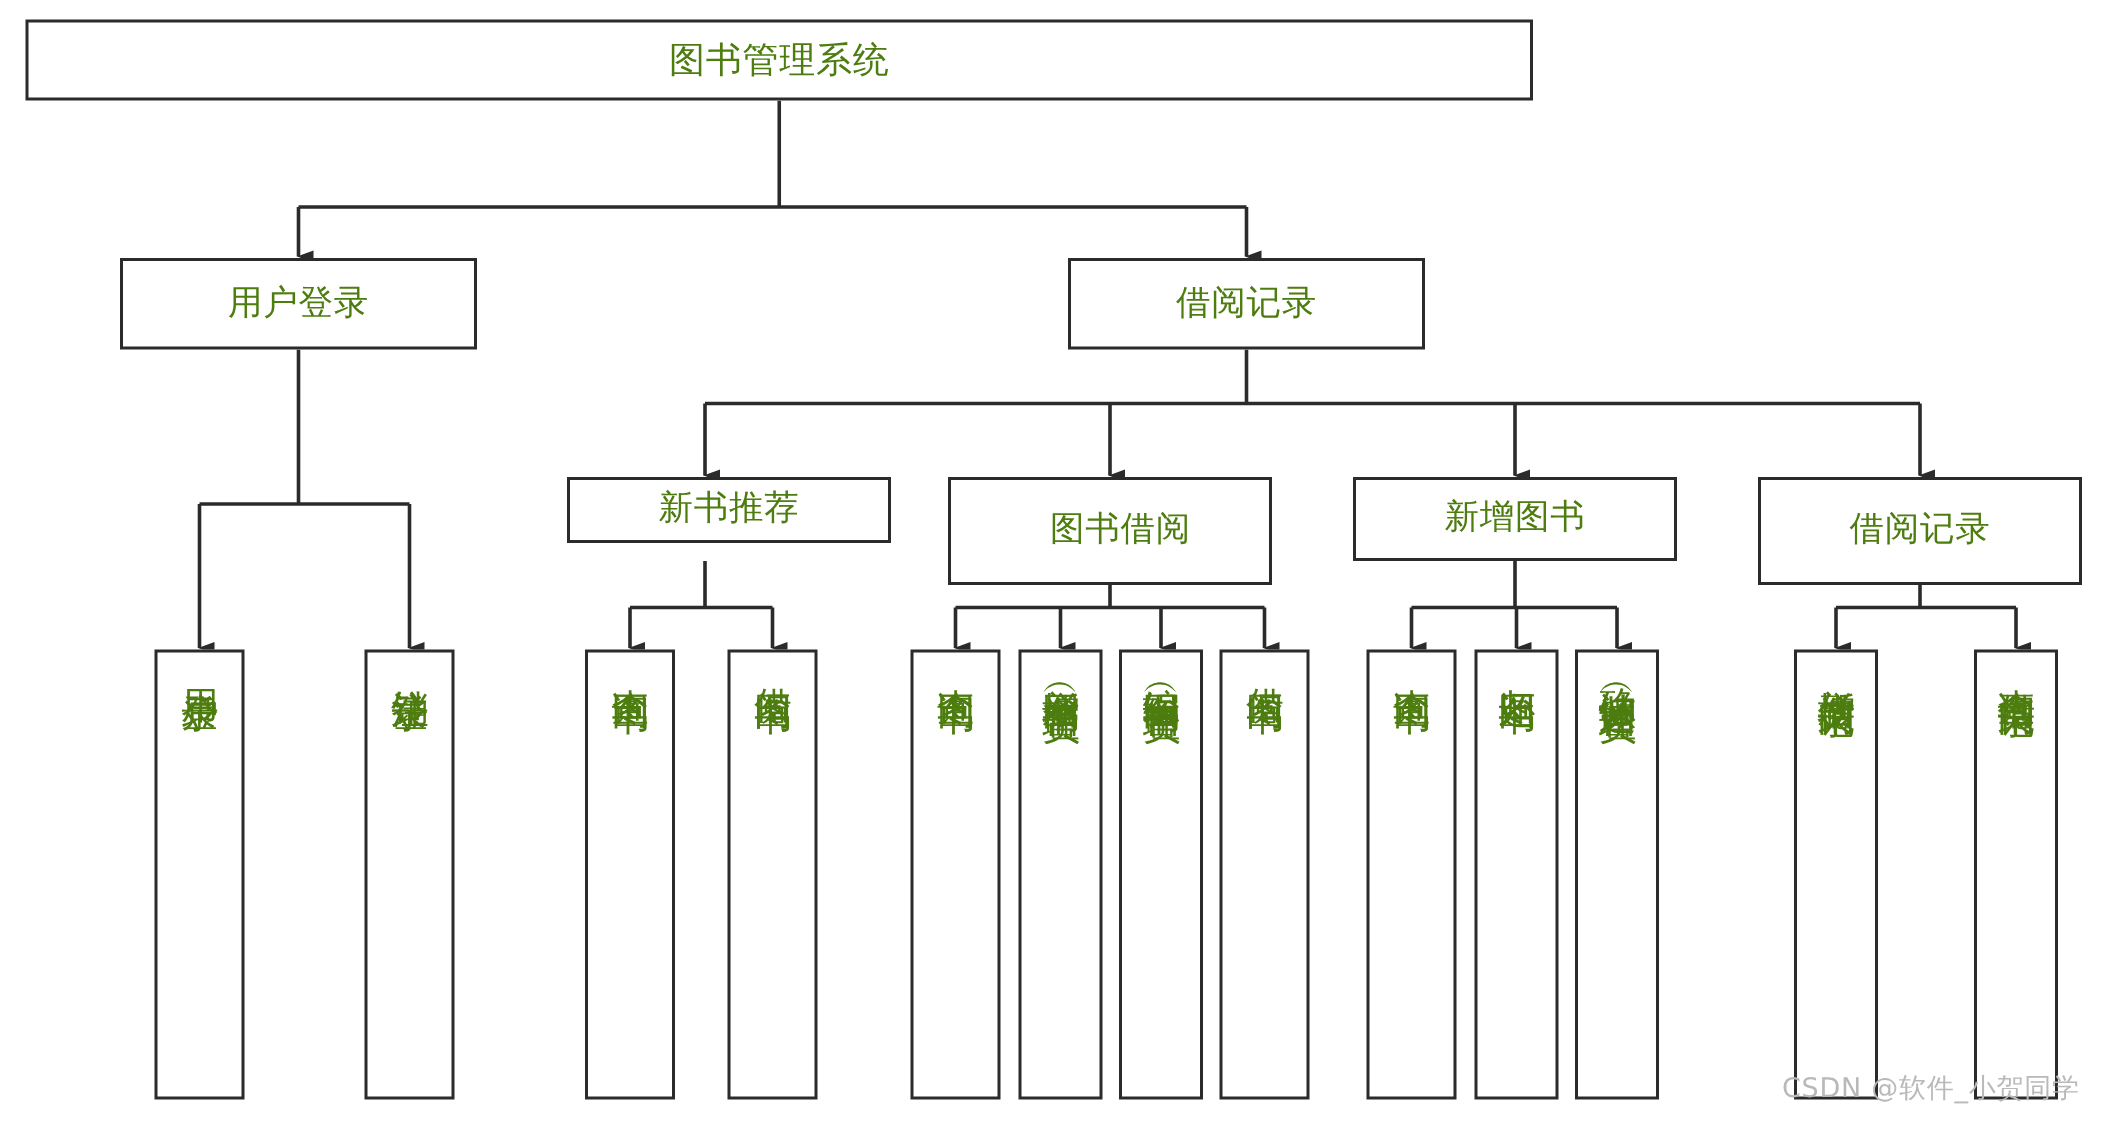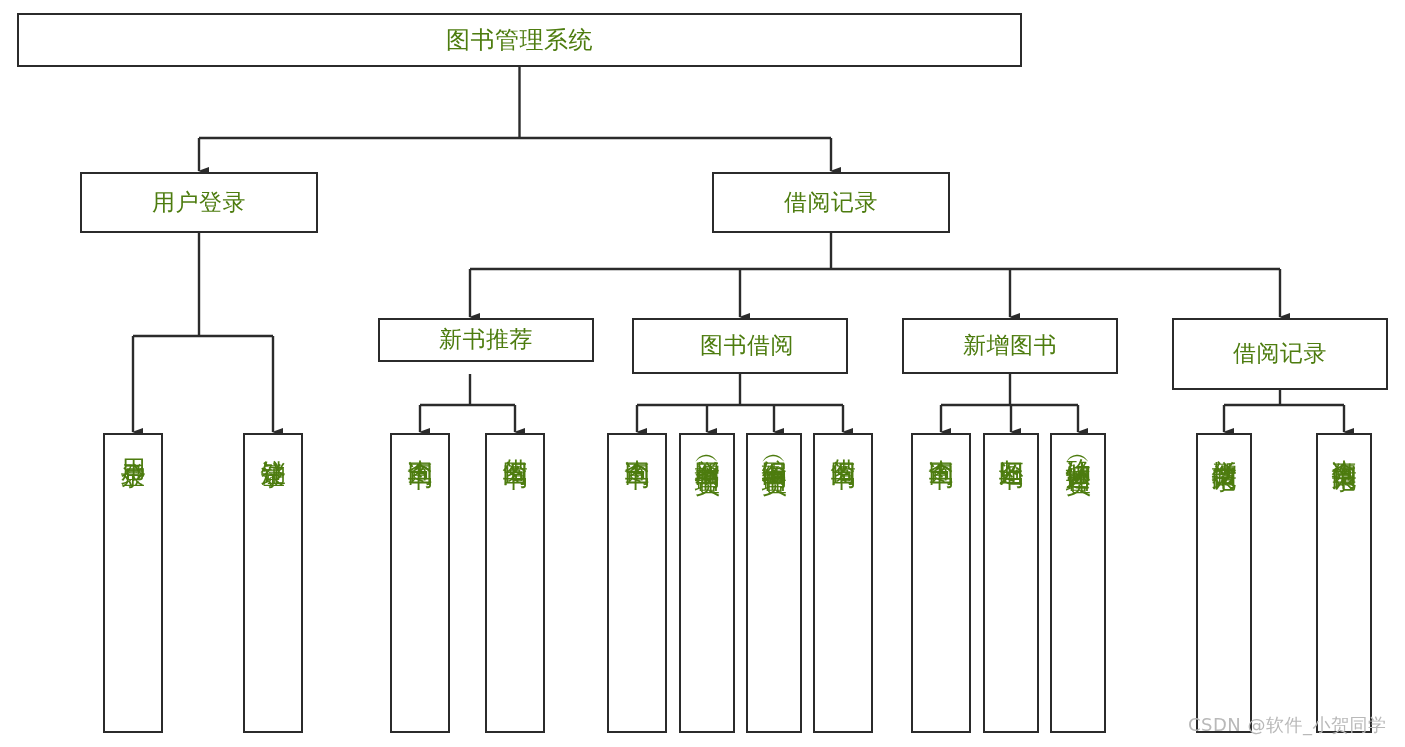--- a/index.html
+++ b/index.html
@@ -127,21 +127,21 @@
       </div>
       <div class="node horiz" style="left: 80px; top: 172px; width: 238px; height: 61px;">
         <span class="node-label">用户登录</span>
       </div>
       <div class="node horiz" style="left: 712px; top: 172px; width: 238px; height: 61px;">
         <span class="node-label">借阅记录</span>
       </div>
       <div class="node horiz" style="left: 378px; top: 318px; width: 216px; height: 44px;">
         <span class="node-label">新书推荐</span>
       </div>
-      <div class="node horiz" style="left: 632px; top: 318px; width: 216px; height: 56px; padding-left: 14px;">
+      <div class="node horiz" style="left: 632px; top: 318px; width: 216px; height: 72px; padding-left: 14px;">
         <span class="node-label">图书借阅</span>
       </div>
       <div class="node horiz" style="left: 902px; top: 318px; width: 216px; height: 56px;">
         <span class="node-label">新增图书</span>
       </div>
       <div class="node horiz" style="left: 1172px; top: 318px; width: 216px; height: 72px;">
         <span class="node-label">借阅记录</span>
       </div>
       <div class="node vert" style="left: 103px; top: 433px; width: 60px; height: 300px;">
         <span class="node-label">用户登录</span>

